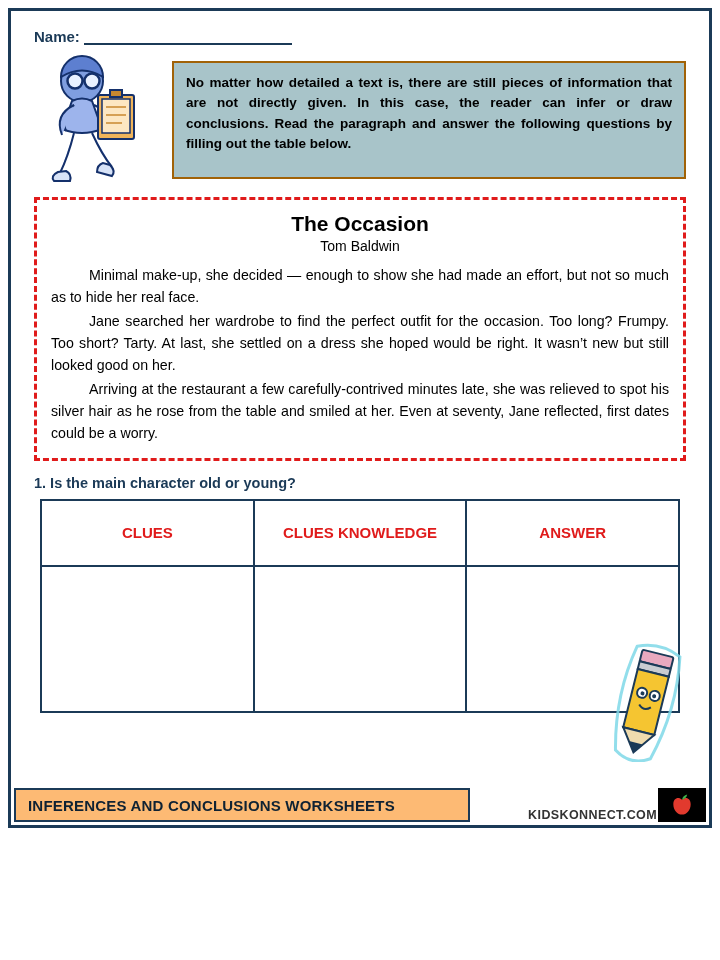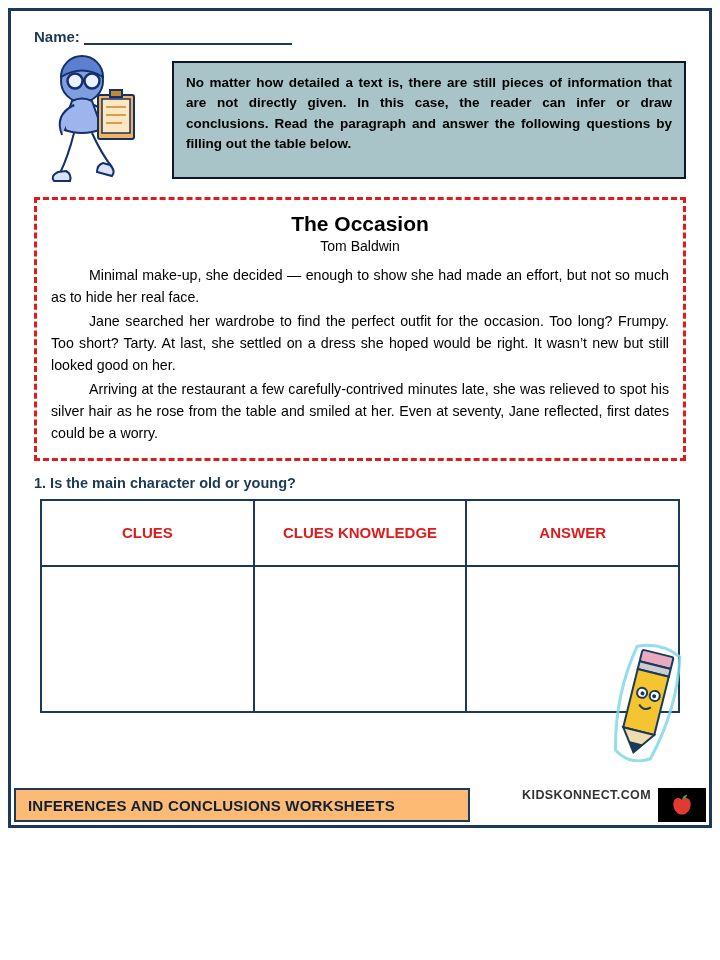--- a/index.html
+++ b/index.html
@@ -73,21 +73,21 @@
   }
   .mascot {
     width: 130px;
     height: 140px;
     flex: 0 0 130px;
     position: relative;
   }
   .intro-box {
     flex: 1;
     background: #a8c4c9;
-    border: 2px solid #0f172a;
+    border: 2px solid #a16207;
     box-sizing: border-box;
     padding: 10px 12px;
     font-size: 13.5px;
     font-weight: bold;
     line-height: 1.5;
     text-align: justify;
     color: #000;
     margin-top: 14px;
     min-height: 118px;
   }
@@ -178,23 +178,23 @@
     align-items: center;
     padding-left: 12px;
     font-size: 15px;
     font-weight: bold;
     color: #0f2233;
     letter-spacing: 0.2px;
   }
   .footer-right {
     flex: 1;
     display: flex;
-    align-items: flex-start;
+    align-items: flex-end;
     justify-content: flex-end;
-    gap: 7px;
+    gap: 1px;
     padding-right: 0;
   }
   .footer-site {
     font-size: 12.5px;
     font-weight: bold;
     color: #333;
     letter-spacing: 0.4px;
   }
   .logo-box {
     width: 48px;

